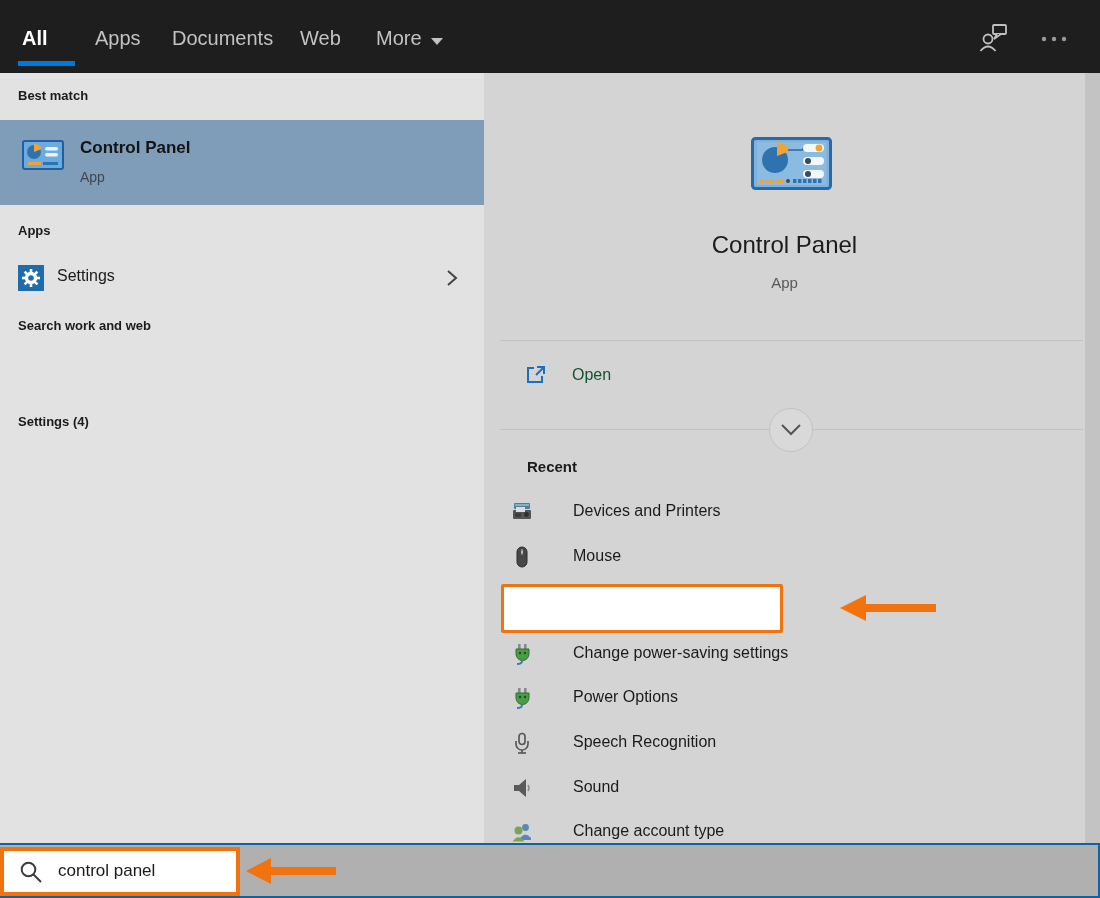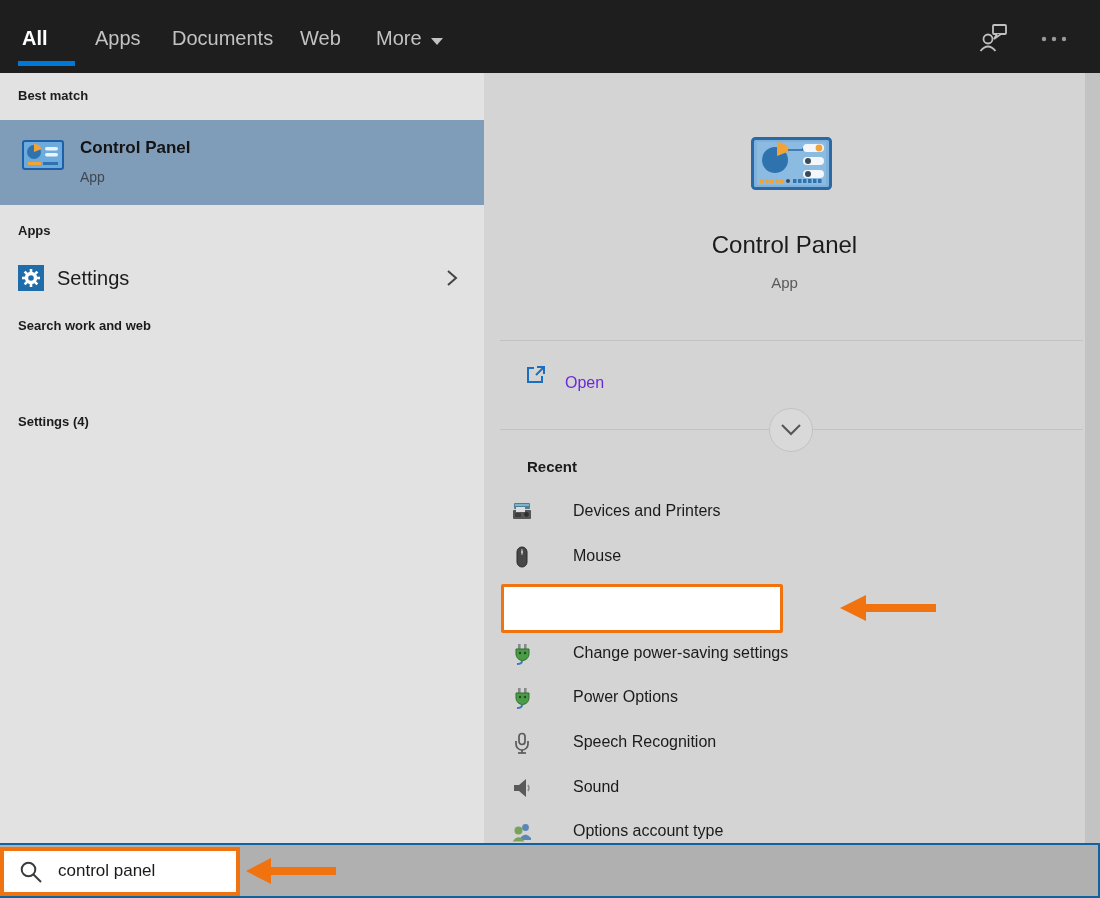--- a/index.html
+++ b/index.html
@@ -18,34 +18,34 @@
 
   
   .left-panel { position:absolute; left:0; top:73px; width:484px; height:770px; background:#e2e2e2; }
   .section-header { position:absolute; left:18px; font-size:13px; font-weight:700; color:#1b1b1b; }
   .bm-row { position:absolute; left:0; top:47px; width:484px; height:85px; background:#7f9cb8; cursor:pointer; }
   .bm-icon { position:absolute; left:22px; top:20px; }
   .bm-title { position:absolute; left:80px; top:18px; font-size:17px; font-weight:600; color:#141414; }
   .bm-sub { position:absolute; left:80px; top:49px; font-size:14px; color:#3f4850; }
   .lrow { position:absolute; left:0; width:484px; height:46px; cursor:pointer; }
   .lrow .licon { position:absolute; left:18px; top:10px; }
-  .lrow .ltext { position:absolute; left:57px; top:12px; font-size:20px; color:#1b1b1b; white-space:nowrap;text-align:right; }
+  .lrow .ltext { position:absolute; left:57px; top:12px; font-size:16px; color:#1b1b1b; white-space:nowrap;text-align:right; }
   .ltext .suffix { color:#5d5d5d; margin-left:6px; }
   .chev-right { position:absolute; right:26px; top:14px; }
 
   
   .right-panel { position:absolute; left:484px; top:73px; width:616px; height:770px; background:#d4d4d4; }
   .scrollbar-track { position:absolute; right:0; top:0; width:15px; height:770px; background:rgba(0,0,0,0.08); }
   .big-icon { position:absolute; left:267px; top:64px; }
   .pv-title { position:absolute; left:0; top:158px; width:601px; text-align:center; font-size:24px; color:#1b1b1b; }
   .pv-sub { position:absolute; left:0; top:201px; width:601px; text-align:center; font-size:15px; color:#595959; }
   .divider { position:absolute; left:16px; width:583px; height:1px; background:#c2c2c2; }
   .open-row { position:absolute; left:16px; top:278px; width:583px; height:52px; cursor:pointer; }
   .open-row .licon { position:absolute; left:24px; top:12px; }
-  .open-row .ltext { position:absolute; left:65px; top:15px; font-size:16px; color:#6d28d9;margin-top:8px; }
+  .open-row .ltext { position:absolute; left:72px; top:15px; font-size:16px; color:#14532d; }
   .expander { position:absolute; left:285px; top:335px; width:44px; height:44px; border-radius:50%;
     background:#d9d9d9; border:1px solid #c3c3c3; cursor:pointer; display:flex; align-items:center; justify-content:center; }
   .recent-header { position:absolute; left:43px; top:385px; font-size:15px; font-weight:700; color:#1b1b1b; }
   .recent-row { position:absolute; left:0; width:480px; height:44px; cursor:pointer;text-align:center; }
   .recent-row .ricon { position:absolute; left:27px; top:10px; }
   .recent-row .rlabel { position:absolute; left:89px; top:11px; font-size:16px; color:#1b1b1b; white-space:nowrap; }
   .annotation-box { position:absolute; left:17px; top:511px; width:282px; height:49px; background:#ffffff;
     border:3px solid #f0730f; border-radius:2px; }
   .annotation-arrow { position:absolute; }
 
@@ -274,21 +274,21 @@
 
     <div class="recent-row" style="top:738px">
       <span class="ricon">
         <svg width="22" height="22" viewBox="0 0 22 22">
           <circle cx="14.5" cy="6.5" r="3.4" fill="#5b87b5"></circle>
           <path d="M9 17 q5.5,-7 11,0 v2 h-11 Z" fill="#5b87b5"></path>
           <circle cx="7.5" cy="9.5" r="4" fill="#7aa35a"></circle>
           <path d="M1.5 20.5 q6,-8.5 12,0 Z" fill="#7aa35a"></path>
         </svg>
       </span>
-      <span class="rlabel">Options account type</span>
+      <span class="rlabel">Change account type</span>
     </div>
   </section>
 
   <div class="search-bar">
     <div class="search-box-highlight">
       <span class="sicon">
         <svg width="26" height="26" viewBox="0 0 26 26" fill="none" stroke="#3c3c3c" stroke-width="2">
           <circle cx="10.5" cy="10.5" r="6.8"></circle>
           <line x1="15.5" y1="15.5" x2="23" y2="23"></line>
         </svg>

